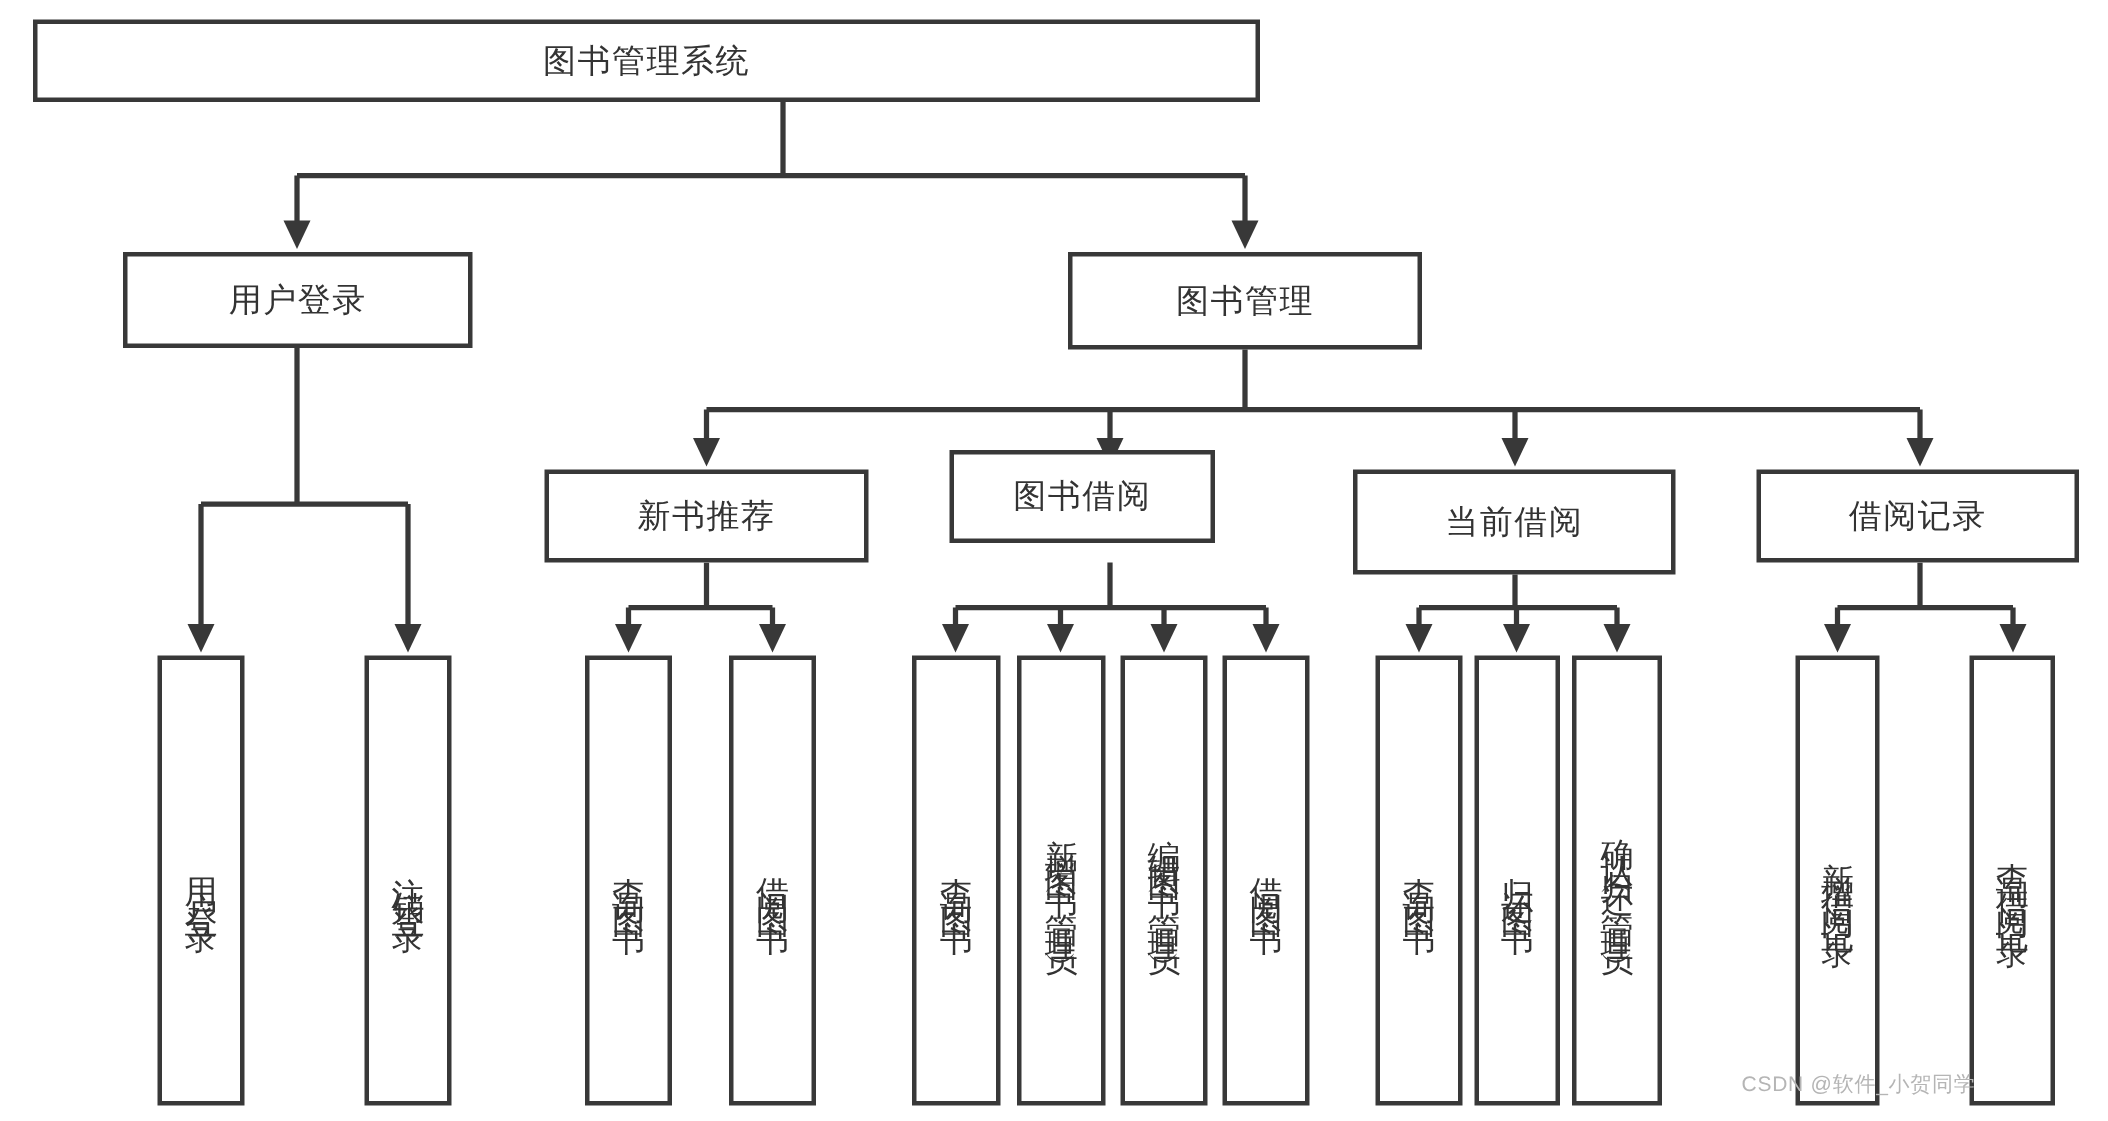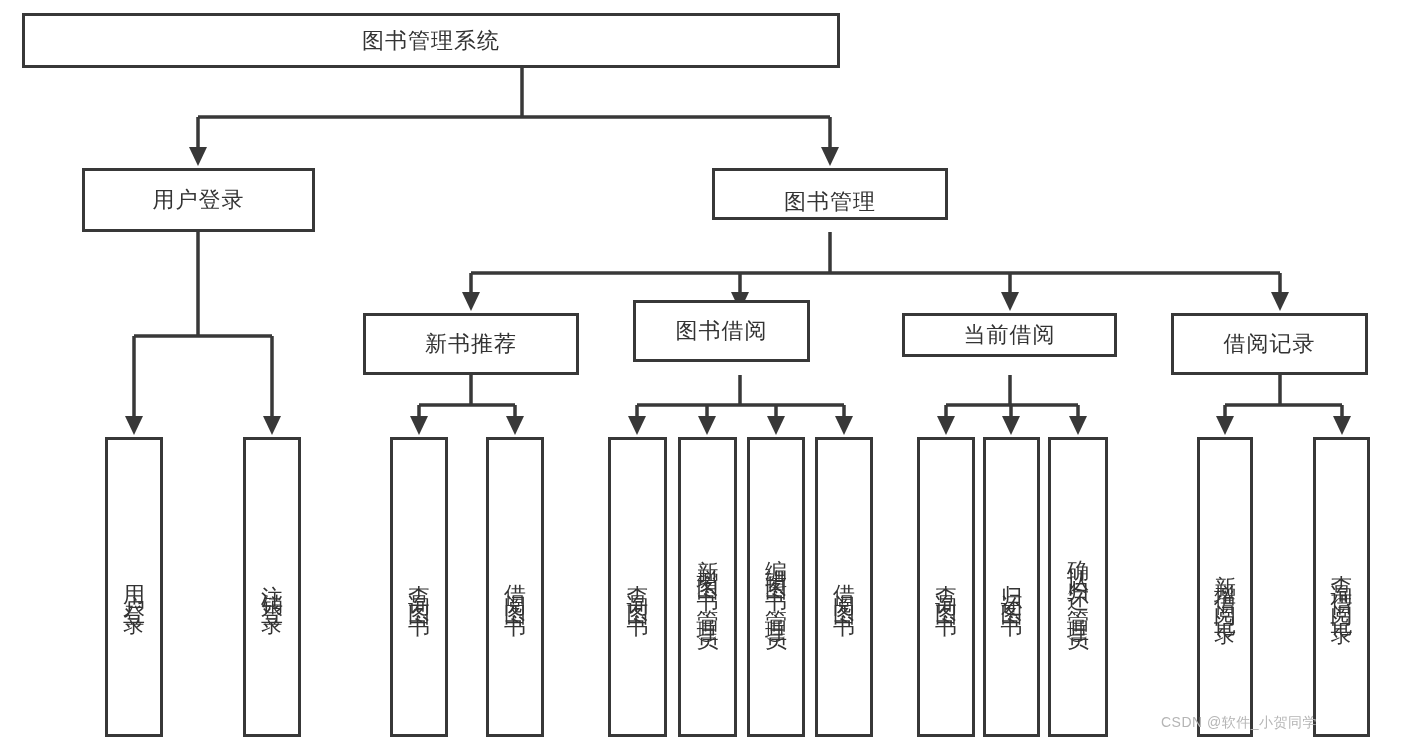--- a/index.html
+++ b/index.html
@@ -103,34 +103,34 @@
     </g>
   </svg>
 
   <div class="node hlabel" style="left:22px; top:13px; width:818px; height:55px;">
     <span>图书管理系统</span>
   </div>
 
   <div class="node hlabel" style="left:82px; top:168px; width:233px; height:64px;">
     <span>用户登录</span>
   </div>
-  <div class="node hlabel" style="left:712px; top:168px; width:236px; height:52px;align-items:flex-end;">
+  <div class="node hlabel" style="left:712px; top:168px; width:236px; height:65px;">
     <span>图书管理</span>
   </div>
 
   <div class="node hlabel" style="left:363px; top:313px; width:216px; height:62px;">
     <span>新书推荐</span>
   </div>
   <div class="node hlabel" style="left:633px; top:300px; width:177px; height:62px;">
     <span>图书借阅</span>
   </div>
-  <div class="node hlabel" style="left:902px; top:313px; width:215px; height:44px;">
+  <div class="node hlabel" style="left:902px; top:313px; width:215px; height:70px;">
     <span>当前借阅</span>
   </div>
-  <div class="node hlabel" style="left:1171px; top:313px; width:197px; height:62px;">
+  <div class="node hlabel" style="left:1171px; top:313px; width:215px; height:62px;">
     <span>借阅记录</span>
   </div>
 
   <div class="node leaf" style="left:105px; top:437px; width:58px; height:300px;">
     <span>用户登录</span>
   </div>
   <div class="node leaf" style="left:243px; top:437px; width:58px; height:300px;">
     <span>注销登录</span>
   </div>
 

